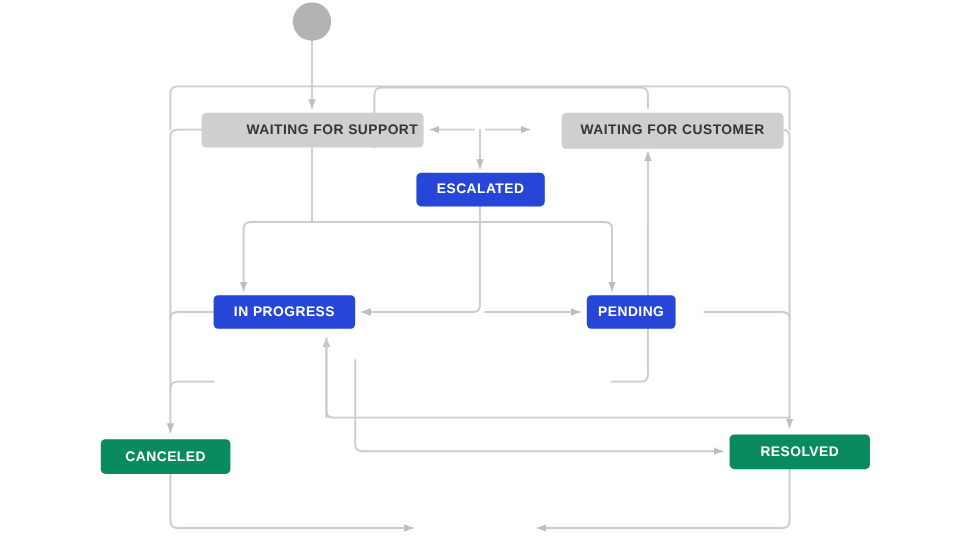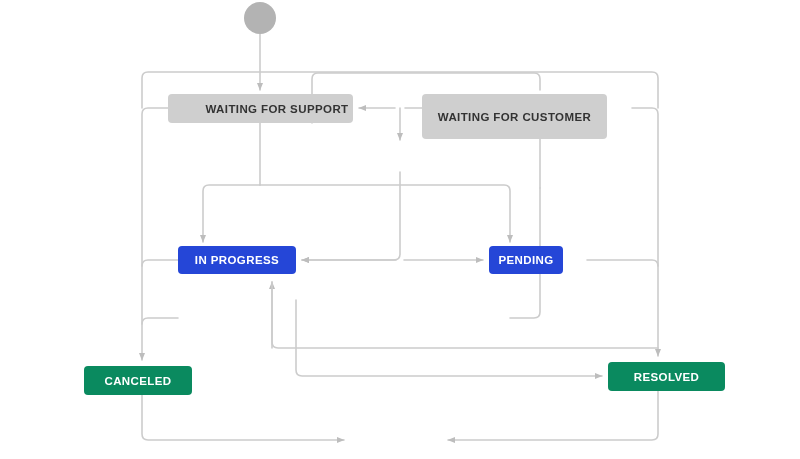--- a/index.html
+++ b/index.html
@@ -113,24 +113,27 @@
 
     </g>
   </svg>
 
   <div class="start-node" style="left:244px; top:2px; width:32px; height:32px;"></div>
 
   <div class="node grey" style="left:168px; top:94px; width:185px; height:29px;padding-left:33px;">
     <span>WAITING FOR SUPPORT</span>
   </div>
 
-  <div class="node grey" style="left:422px; top:94px; width:185px; height:45px;">
+  <div class="node grey" style="left:468px; top:94px; width:185px; height:30px;">
     <span>WAITING FOR CUSTOMER</span>
   </div>
 
+  <div class="node blue" style="left:347px; top:144px; width:107px; height:28px;">
+    <span>ESCALATED</span>
+  </div>
 
   <div class="node blue" style="left:178px; top:246px; width:118px; height:28px;">
     <span>IN PROGRESS</span>
   </div>
 
   <div class="node blue" style="left:489px; top:246px; width:74px; height:28px;">
     <span>PENDING</span>
   </div>
 
   <div class="node green" style="left:84px; top:366px; width:108px; height:29px;">

